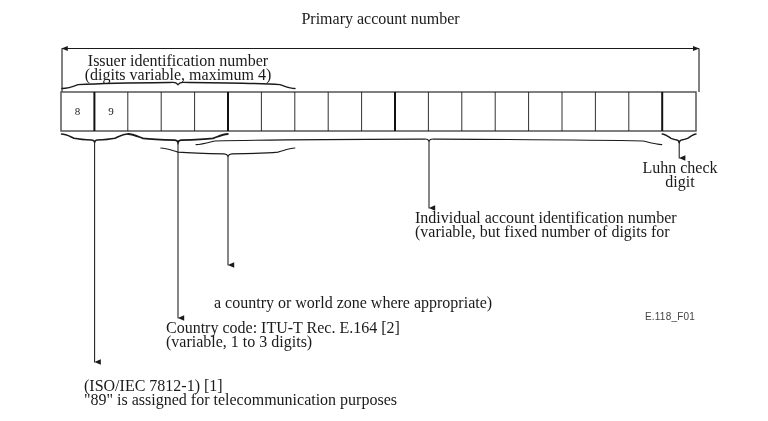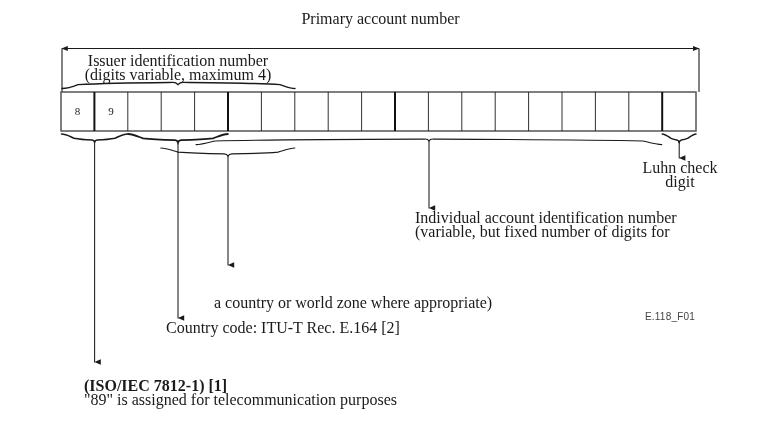--- a/index.html
+++ b/index.html
@@ -170,19 +170,20 @@
 
   <div class="lbl ctr" style="left:619px; top:175px; width:122px;">digit</div>
   <div class="lbl ctr" style="left:619px; top:161px; width:122px;">Luhn check</div>
 
   <div class="lbl lft" style="left:415px; top:211px;font-family:Liberation Serif, serif;">Individual account identification number</div>
   <div class="lbl lft" style="left:415px; top:225px;">(variable, but fixed number of digits for</div>
 
   <div class="lbl lft" style="left:214px; top:296px;text-align:center;">a country or world zone where appropriate)</div>
 
   <div class="lbl lft" style="left:166px; top:321px;text-align:center;">Country code: ITU-T Rec. E.164 [2]</div>
+  <div class="lbl lft" style="left:166px; top:335px;">(variable, 1 to 3 digits)</div>
 
-  <div class="lbl lft" style="left:84px; top:379px;font-weight:bold;">(ISO/IEC 7812-1) [1]</div>
+  <div class="lbl lft" style="left:84px; top:379px;">(ISO/IEC 7812-1) [1]</div>
   <div class="lbl lft" style="left:84px; top:393px;">"89" is assigned for telecommunication purposes</div>
 
   <div class="figid" style="left:645px; top:311px;">E.118_F01</div>
 
 </div>
 
 </body></html>

